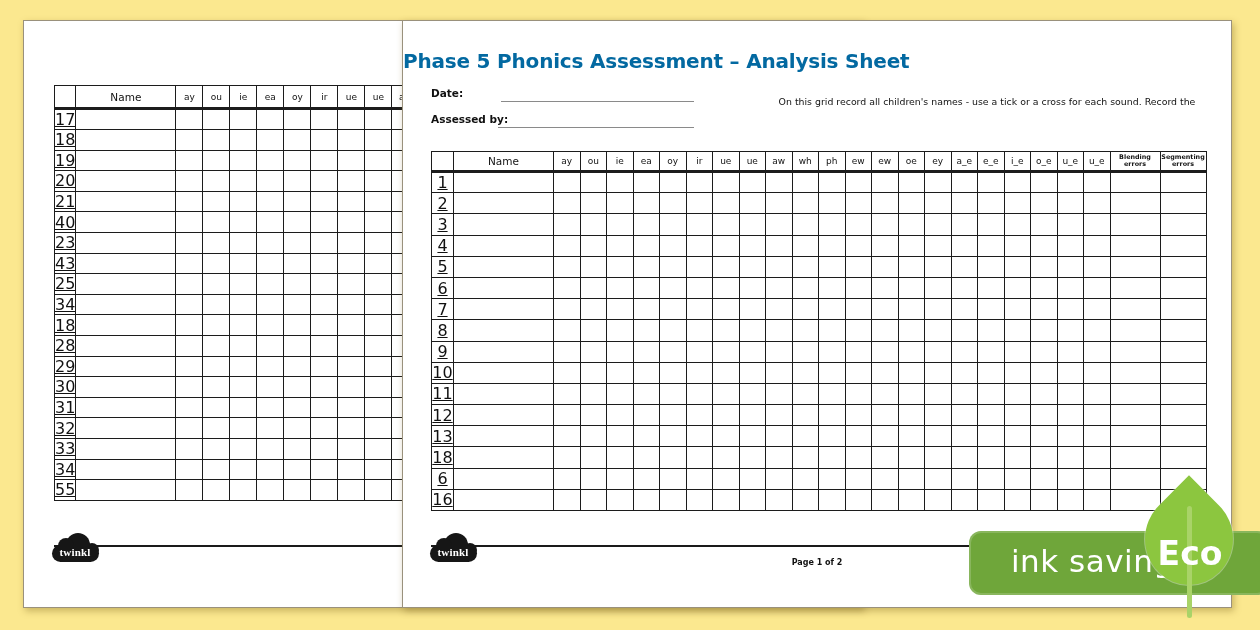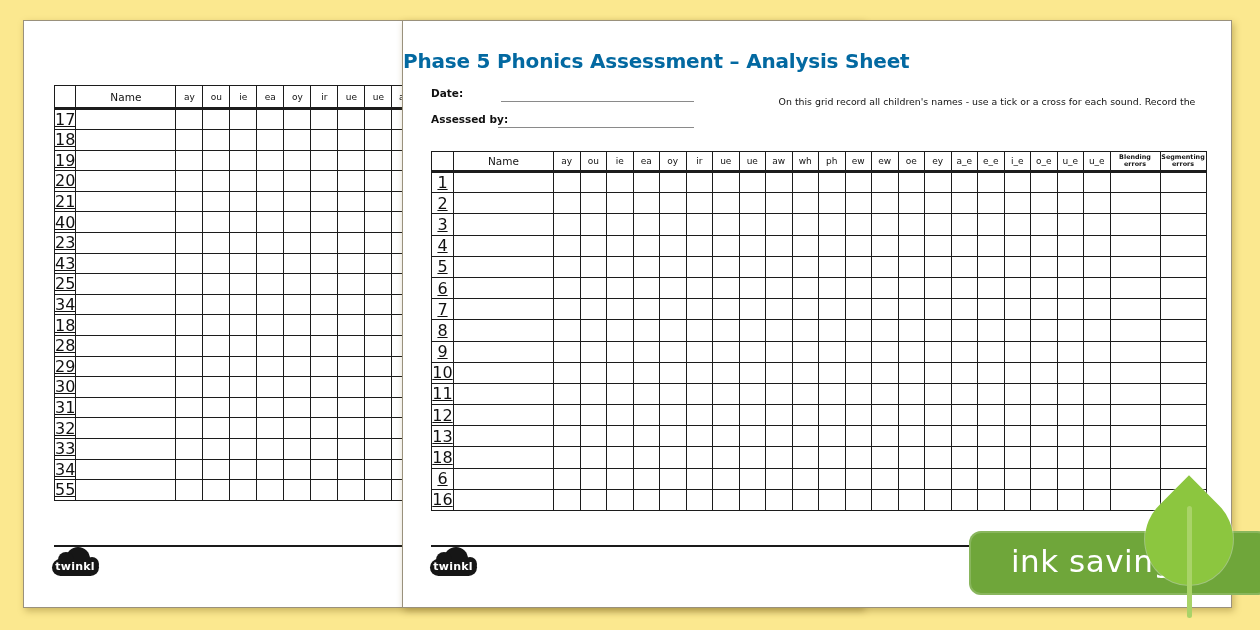--- a/index.html
+++ b/index.html
@@ -45,21 +45,21 @@
   .back-table tbody td{height:20.6px;}
   th.name-h{font-size:10.5px;font-weight:normal;}
   th.g-h{font-size:9px;font-weight:normal;}
   th.err-h{font-size:6.4px;line-height:7.5px;white-space:pre-line;font-weight:bold;}
   td.num{font-size:16px;text-decoration:underline;}
 
   .footer-rule{position:absolute;top:524px;border-top:2px solid #1a1a1a;}
   .front-rule{left:28px;width:777px;}
   .back-rule{left:30px;width:790px;}
 
-  .twinkl-logo{position:absolute;top:530px;width:54px;height:30px;}
+  .twinkl-logo{position:absolute;top:516px;width:54px;height:30px;font-family:Liberation Serif, serif;}
   .front-logo{left:26px;}
   .back-logo{left:27px;}
   .cloud{position:absolute;inset:0;}
   .cloud::before{content:"";position:absolute;left:1px;top:8px;width:47px;height:17px;
       background:#161616;border-radius:9px;}
   .cloud::after{content:"";position:absolute;left:7px;top:1px;width:16px;height:16px;border-radius:50%;
       background:#161616;box-shadow:12px -1px 0 4px #161616,26px 4px 0 -1px #161616;}
   .twinkl-text{position:absolute;left:0;width:48px;top:9px;text-align:center;color:#fff;
       font-size:11px;font-weight:bold;z-index:1;letter-spacing:.2px;}
 
@@ -1173,23 +1173,25 @@
             <td></td>
           </tr>
         </tbody>
       </table>
 
     <div class="footer-rule front-rule"></div>
     <div class="twinkl-logo front-logo">
       <div class="cloud"></div>
       <div class="twinkl-text">twinkl</div>
     </div>
+    <div class="page-label">Page 1 of 2</div>
   </div>
 
   <div class="eco-badge">
     <span class="badge-text">ink saving</span>
   </div>
   <div class="eco-leaf-wrap">
     <div class="leaf-shape"></div>
     <div class="leaf-rib"></div>
+    <div class="leaf-label">Eco</div>
   </div>
 
 </div>
 
 </body></html>

